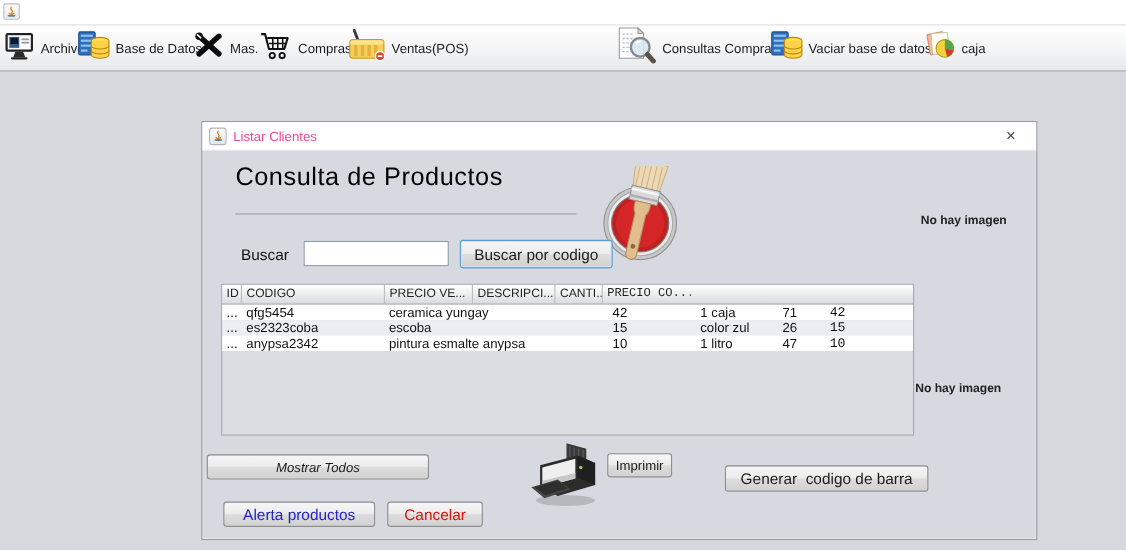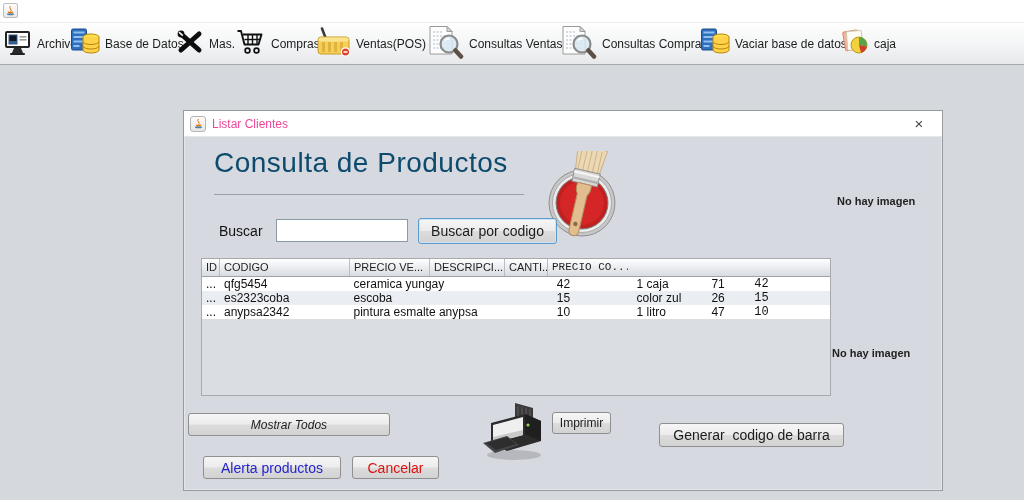--- a/index.html
+++ b/index.html
@@ -22,21 +22,21 @@
   
   .dialog { position:absolute; left:183px; top:110px; width:760px; height:381px;
     background:#d6d9df; border:1px solid #979b9f; box-shadow:0 0 0 1px rgba(255,255,255,.35) inset; }
   .titlebar { position:absolute; left:0; top:0; width:100%; height:26px; background:#ffffff;
     display:flex; align-items:center; padding:0 6px; border-bottom:1px solid #e7e7e7; }
   .title-text { font-size:12px; color:#ec4899; margin-left:6px; }
   .close-btn { position:absolute; right:12px; top:3px; width:22px; height:20px;
     font-size:15px; color:#444; text-align:center; line-height:20px; cursor:pointer; background:transparent; border:none; }
   .dlg-content { position:absolute; left:0; top:26px; width:758px; height:353px; }
 
-  .heading { position:absolute; left:30px; top:10px; font-size:28px; color:#0c4a6e; letter-spacing:.5px; }
+  .heading { position:absolute; left:30px; top:10px; font-size:23px; color:#000000; letter-spacing:.5px; }
   .heading-rule { position:absolute; left:30px; top:57px; width:310px; height:1px; background:#9aa0a6; }
 
   .no-image { position:absolute; font-size:11px; color:#222;font-weight:bold; }
   .no-image.top { left:653px; top:58px; }
   .no-image.bottom { left:648px; top:210px; }
 
   .search-label { position:absolute; left:35px; top:86px; font-size:14px; color:#111; }
   .search-input { position:absolute; left:92px; top:82px; width:132px; height:23px;
     border:1px solid #8a99a8; background:#fff; font-size:13px; padding:0 4px; }
   .btn { background:linear-gradient(#f6f6f6,#ececec 48%,#dcdcdc 52%,#d2d2d2);
@@ -149,39 +149,20 @@
         <rect x="12" y="15" width="3" height="10" fill="#dfb33e"></rect>
         <rect x="18" y="15" width="3" height="10" fill="#dfb33e"></rect>
         <rect x="24" y="15" width="3" height="10" fill="#dfb33e"></rect>
         <circle cx="29.5" cy="25" r="4.2" fill="#de4330" stroke="#fff" stroke-width="1.3"></circle>
         <rect x="27.3" y="24.3" width="4.4" height="1.5" rx="0.7" fill="#fff"></rect>
       </svg>
     </span>
     <span class="tb-label">Ventas(POS)</span>
   </div>
 
-  <div class="tb-item" style="left:427px">
-    <span>
-      <svg width="37" height="34" viewBox="0 0 37 34">
-        <path d="M3 1.5 H20 L25 6.5 V29 H3 Z" fill="#fdfdfd" stroke="#9a9a9a"></path>
-        <path d="M20 1.5 V6.5 H25 Z" fill="#d9d9d9" stroke="#9a9a9a"></path>
-        <g stroke="#a8bccd" stroke-width="1.2" stroke-dasharray="2 1.5">
-          <path d="M6 7 h10"></path>
-            <path d="M6 11 h16"></path>
-            <path d="M6 15 h16"></path>
-            <path d="M6 19 h16"></path>
-            <path d="M6 23 h16"></path>
-        </g>
-        <circle cx="22" cy="19" r="8.5" fill="rgba(214,232,242,0.85)" stroke="#8a8a8a" stroke-width="2.2"></circle>
-        <path d="M17.5 15.5 a6 6 0 0 1 5 -1.5" stroke="#ffffff" stroke-width="1.6" fill="none"></path>
-        <path d="M28.5 25.5 L34 31.5" stroke="#5d5146" stroke-width="4.5" stroke-linecap="round"></path>
-      </svg>
-    </span>
-    <span class="tb-label">Consultas Ventas</span>
-  </div>
 
   <div class="tb-item" style="left:560px">
     <span>
       <svg width="37" height="34" viewBox="0 0 37 34">
         <path d="M3 1.5 H20 L25 6.5 V29 H3 Z" fill="#fdfdfd" stroke="#9a9a9a"></path>
         <path d="M20 1.5 V6.5 H25 Z" fill="#d9d9d9" stroke="#9a9a9a"></path>
         <g stroke="#a8bccd" stroke-width="1.2" stroke-dasharray="2 1.5">
           <path d="M6 7 h10"></path>
             <path d="M6 11 h16"></path>
             <path d="M6 15 h16"></path>

